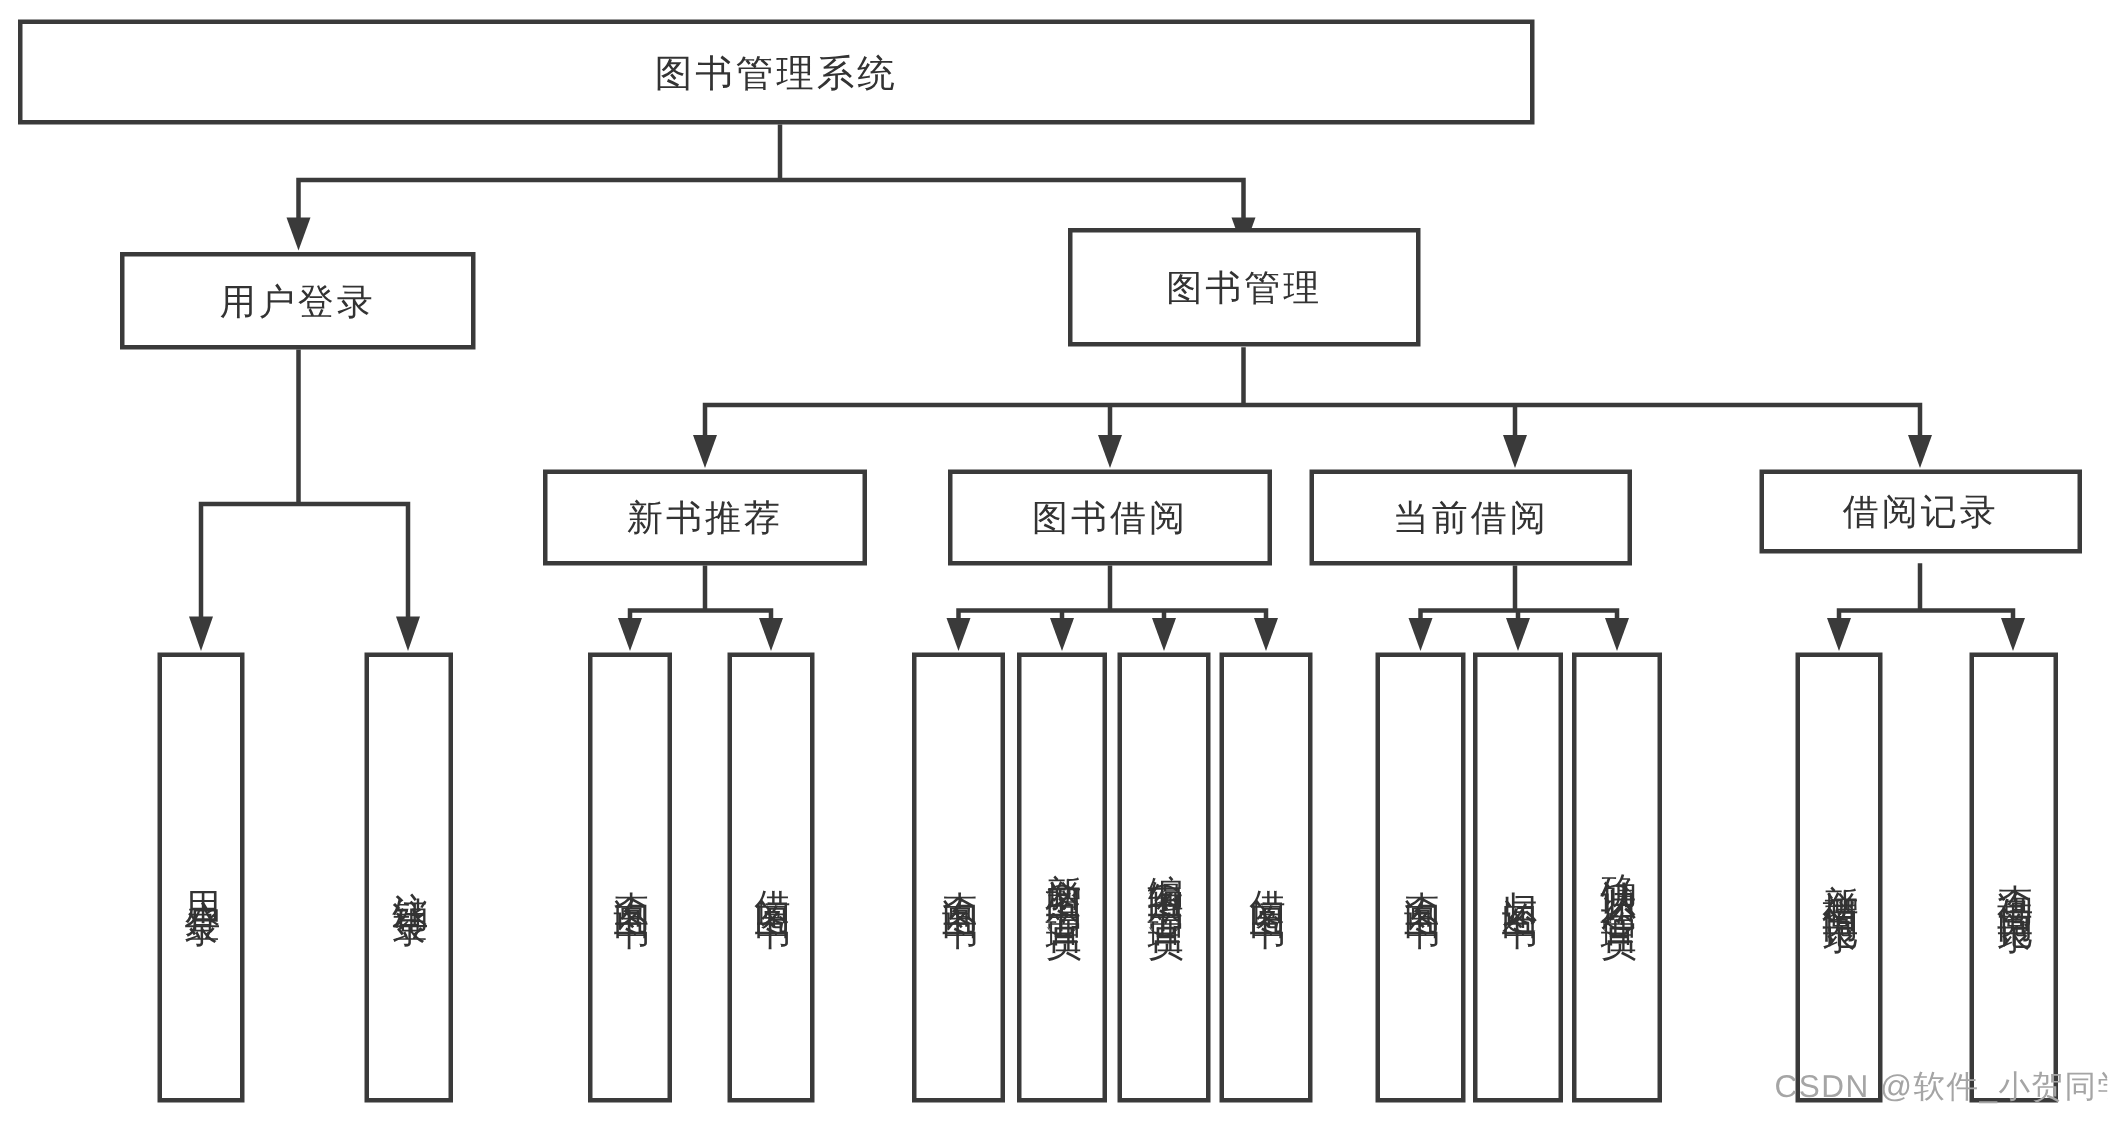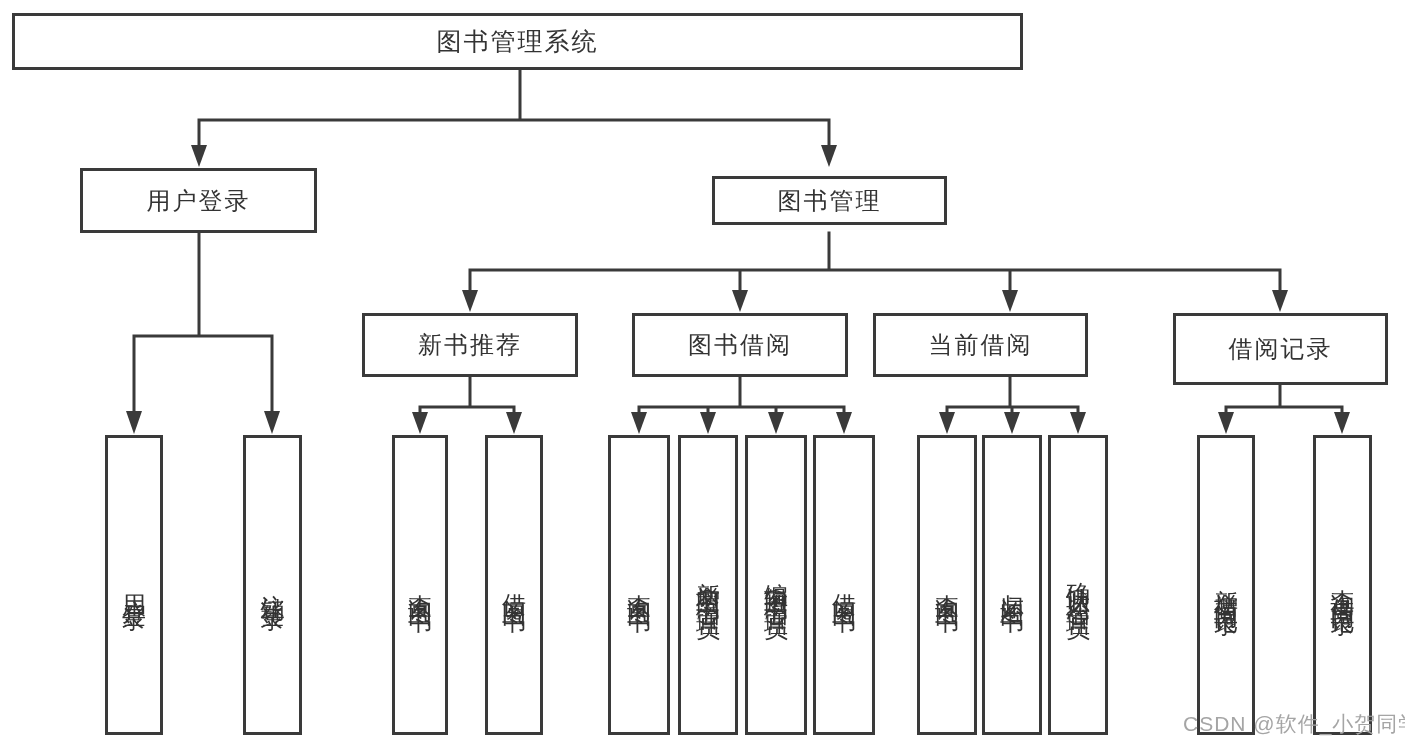--- a/index.html
+++ b/index.html
@@ -93,29 +93,29 @@
       <polygon points="1004,412 1020,412 1012,434" stroke="none"></polygon>
       <polygon points="1070,412 1086,412 1078,434" stroke="none"></polygon>
     </g>
     <g stroke="#3a3a3a" stroke-width="3" fill="#3a3a3a" stroke-linecap="square">
       <path d="M1280 377 V407 M1226 407 H1342 M1226 407 V414 M1342 407 V414" fill="none"></path>
       <polygon points="1218,412 1234,412 1226,434" stroke="none"></polygon>
       <polygon points="1334,412 1350,412 1342,434" stroke="none"></polygon>
     </g>
   </svg>
 
-  <div class="node root" style="left:12px; top:13px; width:1011px; height:57px;">图书管理系统</div>
+  <div class="node root" style="left:12px; top:13px; width:1011px; height:70px;">图书管理系统</div>
 
   <div class="node" style="left:80px; top:168px; width:237px; height:65px;">用户登录</div>
-  <div class="node" style="left:712px; top:176px; width:235px; height:49px;">图书管理</div>
+  <div class="node" style="left:712px; top:152px; width:235px; height:79px;">图书管理</div>
 
   <div class="node" style="left:632px; top:313px; width:216px; height:64px;">图书借阅</div>
   <div class="node" style="left:362px; top:313px; width:216px; height:64px;">新书推荐</div>
   <div class="node" style="left:873px; top:313px; width:215px; height:64px;">当前借阅</div>
-  <div class="node" style="left:1173px; top:313px; width:215px; height:72px;text-align:right;">借阅记录</div>
+  <div class="node" style="left:1173px; top:313px; width:215px; height:56px;text-align:right;">借阅记录</div>
 
   <div class="node leaf" style="left:105px; top:435px; width:58px; height:300px;">用户登录</div>
   <div class="node leaf" style="left:243px; top:435px; width:59px; height:300px;">注销登录</div>
   <div class="node leaf" style="left:392px; top:435px; width:56px; height:300px;">查询图书</div>
   <div class="node leaf" style="left:485px; top:435px; width:58px; height:300px;">借阅图书</div>
   <div class="node leaf" style="left:608px; top:435px; width:62px; height:300px;">查询图书</div>
   <div class="node leaf" style="left:678px; top:435px; width:60px; height:300px;">新增图书（管理员）</div>
   <div class="node leaf" style="left:745px; top:435px; width:62px; height:300px;">编辑图书（管理员）</div>
   <div class="node leaf" style="left:813px; top:435px; width:62px; height:300px;">借阅图书</div>
   <div class="node leaf" style="left:917px; top:435px; width:60px; height:300px;">查询图书</div>

